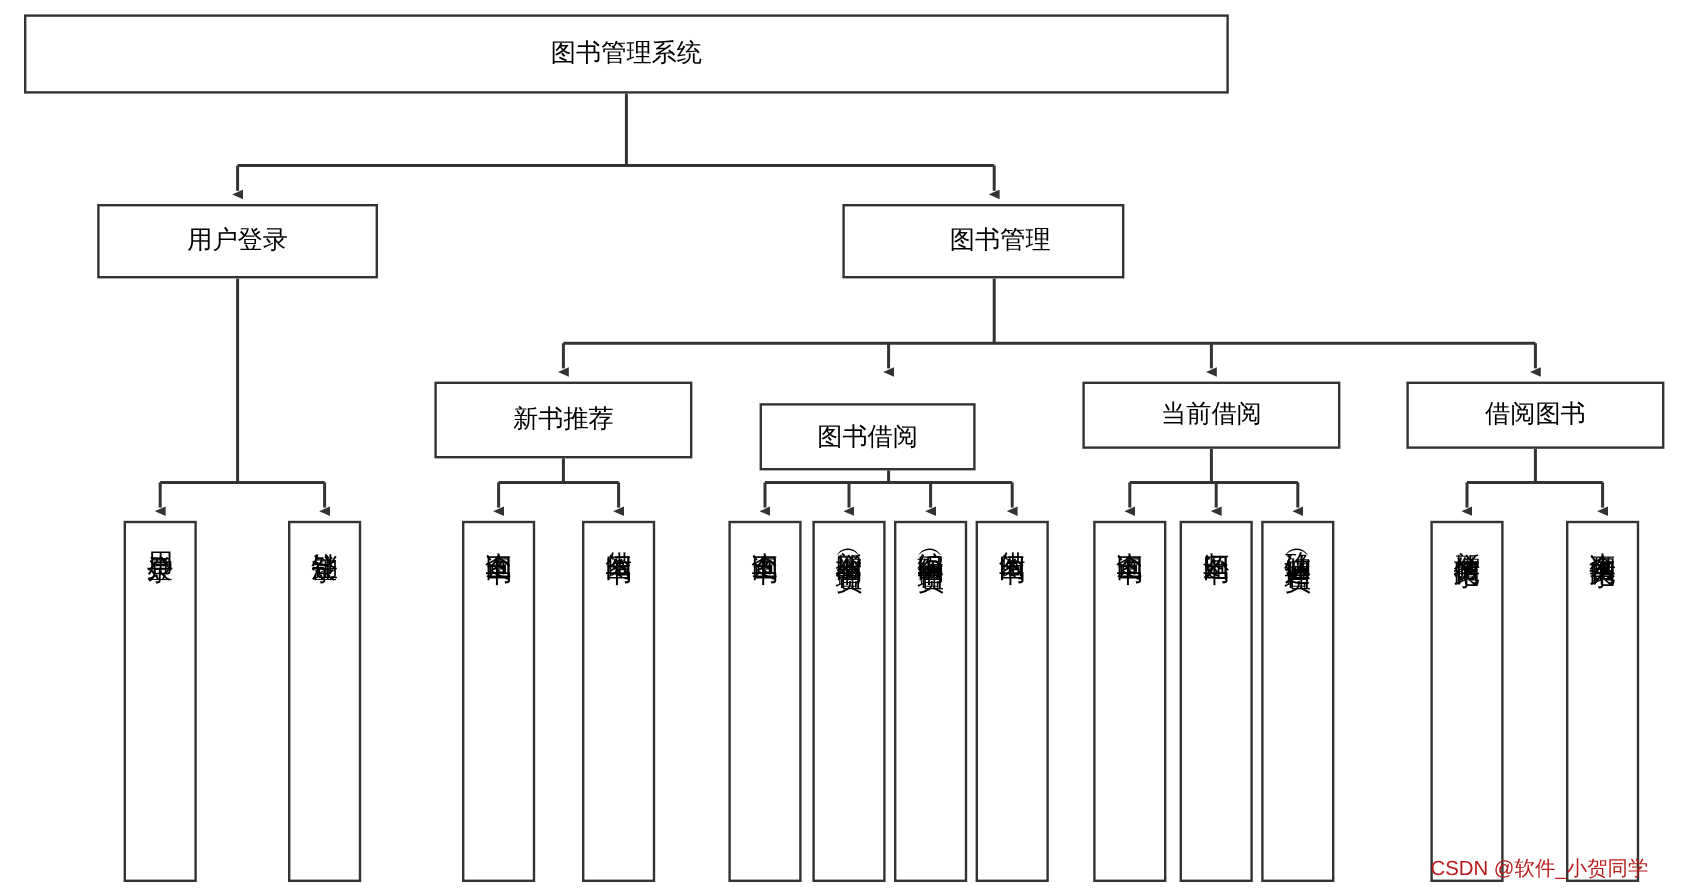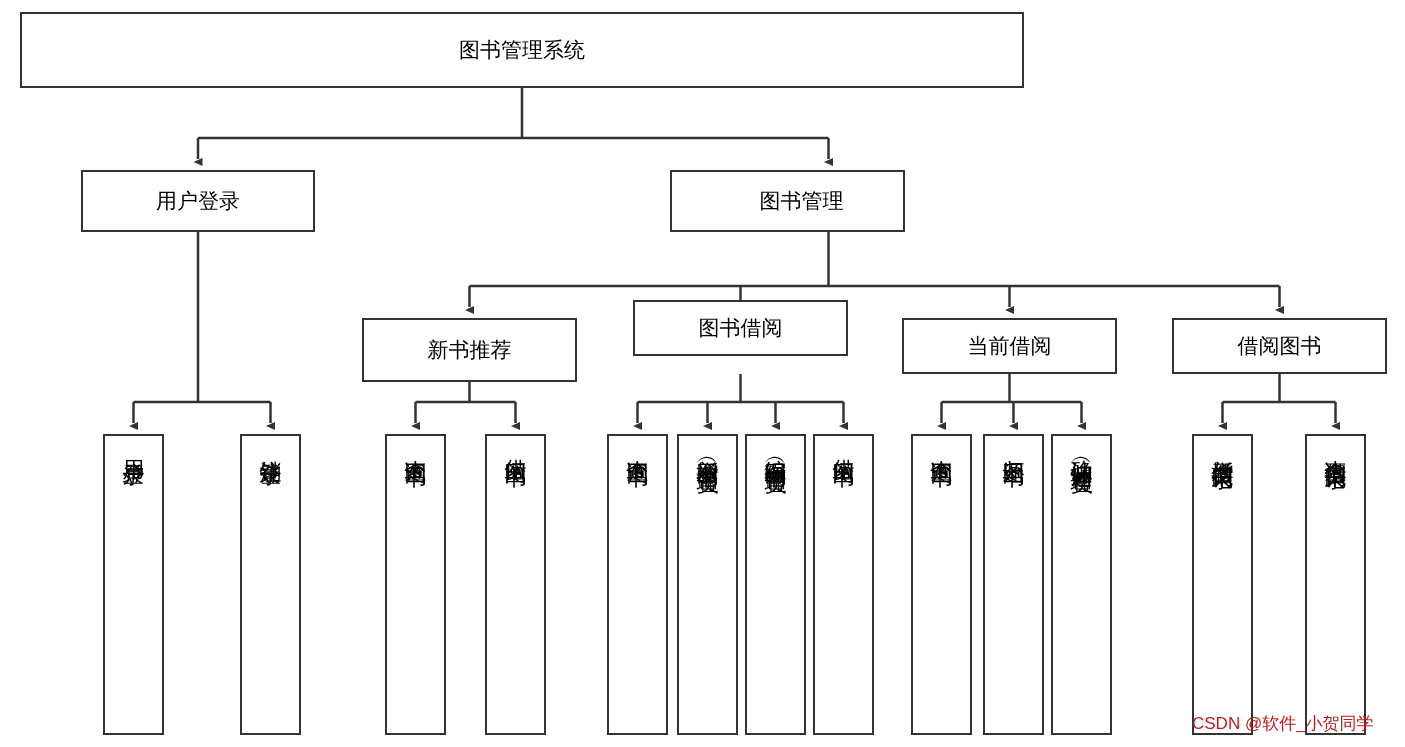--- a/index.html
+++ b/index.html
@@ -107,33 +107,33 @@
         <path d="M 1013.5 402 L 1013.5 423" marker-end="url(#arrowhead)"></path>
         <path d="M 1081.5 402 L 1081.5 423" marker-end="url(#arrowhead)"></path>
         <path d="M 1279.5 374 L 1279.5 402"></path>
         <path d="M 1222.5 402 L 1335.5 402"></path>
         <path d="M 1222.5 402 L 1222.5 423" marker-end="url(#arrowhead)"></path>
         <path d="M 1335.5 402 L 1335.5 423" marker-end="url(#arrowhead)"></path>
       </g>
   </svg>
 
   <div id="node-layer">
-      <div class="node level-root" style="left: 20px; top: 12px; width: 1004px; height: 76px;">
+      <div class="node level-root" style="left: 20px; top: 12px; width: 1004px; height: 66px;">
         <span class="node-label">图书管理系统</span>
       </div>
       <div class="node level-2" style="left: 81px; top: 170px; width: 234px; height: 62px;">
         <span class="node-label">用户登录</span>
       </div>
-      <div class="node level-2" style="left: 670px; top: 170px; width: 235px; height: 62px; padding-left: 28px;">
+      <div class="node level-2" style="left: 702px; top: 170px; width: 235px; height: 62px; padding-left: 28px;">
         <span class="node-label">图书管理</span>
       </div>
       <div class="node level-3" style="left: 362px; top: 318px; width: 215px; height: 64px;">
         <span class="node-label">新书推荐</span>
       </div>
-      <div class="node level-3" style="left: 633px; top: 300px; width: 215px; height: 56px; font-family: Liberation Serif, serif;">
+      <div class="node level-3" style="left: 633px; top: 336px; width: 180px; height: 56px; font-family: Liberation Serif, serif;">
         <span class="node-label">图书借阅</span>
       </div>
       <div class="node level-3" style="left: 902px; top: 318px; width: 215px; height: 56px; align-items: center;">
         <span class="node-label">当前借阅</span>
       </div>
       <div class="node level-3" style="left: 1172px; top: 318px; width: 215px; height: 56px;">
         <span class="node-label">借阅图书</span>
       </div>
       <div class="node level-leaf leaf" style="left: 103px; top: 434px; width: 61px; height: 301px;">
         <span class="node-label">用户登录</span>

